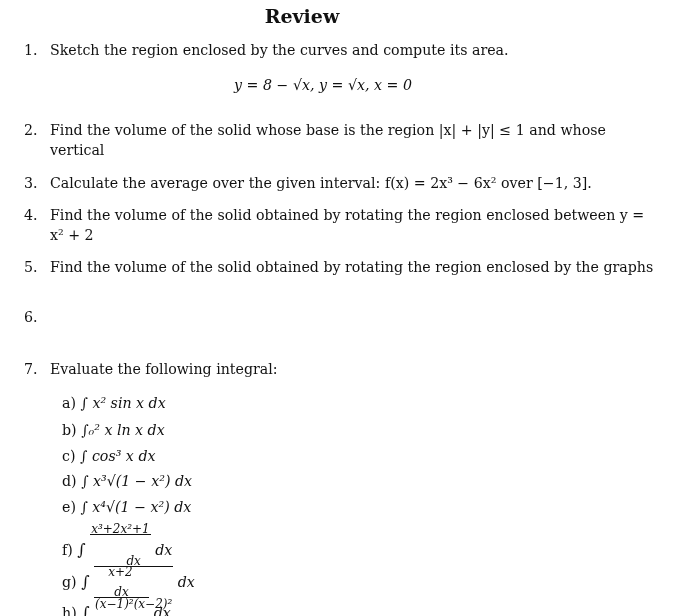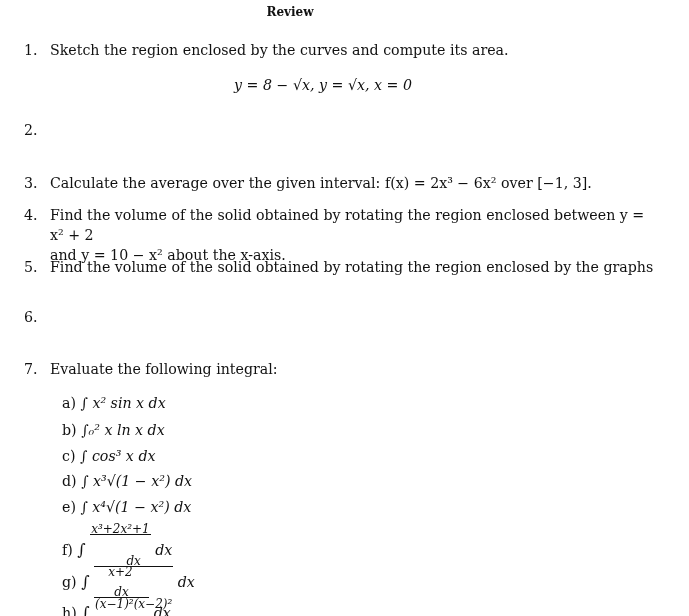--- a/index.html
+++ b/index.html
@@ -1,18 +1,18 @@
 <!DOCTYPE html>
 <html><head>
 <meta charset="utf-8">
 <style>
   html, body { margin:0; padding:0; background:#ffffff; }
   body { width:689px; height:616px; overflow:hidden; position:relative;
          font-family:"DejaVu Serif","Liberation Serif",serif; color:#111; font-size:14.2px; }
-  .title { position:absolute; top:5px; left:0; width:580px; text-align:center; font-weight:bold; font-size:12px; }
+  .title { position:absolute; top:5px; left:0; width:580px; text-align:center; font-weight:bold; font-size:19px;padding-left:12px; }
   .item { position:absolute; left:24px; width:630px; line-height:20px; }
   .num { position:absolute; left:0; top:0; }
   .body { margin-left:26px; }
   .center { position:absolute; left:0; width:646px; text-align:center; }
   .m { font-style:italic; }
   .sub { position:absolute; left:62px; line-height:20px; }
   .frac { display:inline-block; vertical-align:middle; text-align:center; font-size:12px; line-height:10px; }
   .frac .n { display:block; border-bottom:1px solid #111; padding:0 1px; }
   .frac .d { display:block; padding:0 1px;margin-top:32px; }
   .int { font-size:16px; }
@@ -23,31 +23,31 @@
 <div class="title">Review</div>
 
 <div class="item" style="top:40px">
   <span class="num">1.</span>
   <div class="body">Sketch the region enclosed by the curves and compute its area.</div>
 </div>
 <div class="center m" style="top:77px">y = 8 − √x,    y = √x,    x = 0</div>
 
 <div class="item" style="top:120px">
   <span class="num">2.</span>
+  <div class="body">Find the volume of the solid whose base is the region |x| + |y| ≤ 1 and whose vertical</div>
 </div>
 
 <div class="item" style="top:173px">
   <span class="num">3.</span>
   <div class="body">Calculate the average over the given interval: f(x) = 2x³ − 6x² over [−1, 3].</div>
 </div>
 
 <div class="item" style="top:205px">
   <span class="num">4.</span>
   <div class="body">Find the volume of the solid obtained by rotating the region enclosed between y = x² + 2</div>
-  <div class="body">and y = 10 − x² about the x-axis.</div>
 </div>
 
 <div class="item" style="top:257px">
   <span class="num">5.</span>
   <div class="body">Find the volume of the solid obtained by rotating the region enclosed by the graphs</div>
 </div>
 
 <div class="item" style="top:307px">
   <span class="num">6.</span>
 </div>

